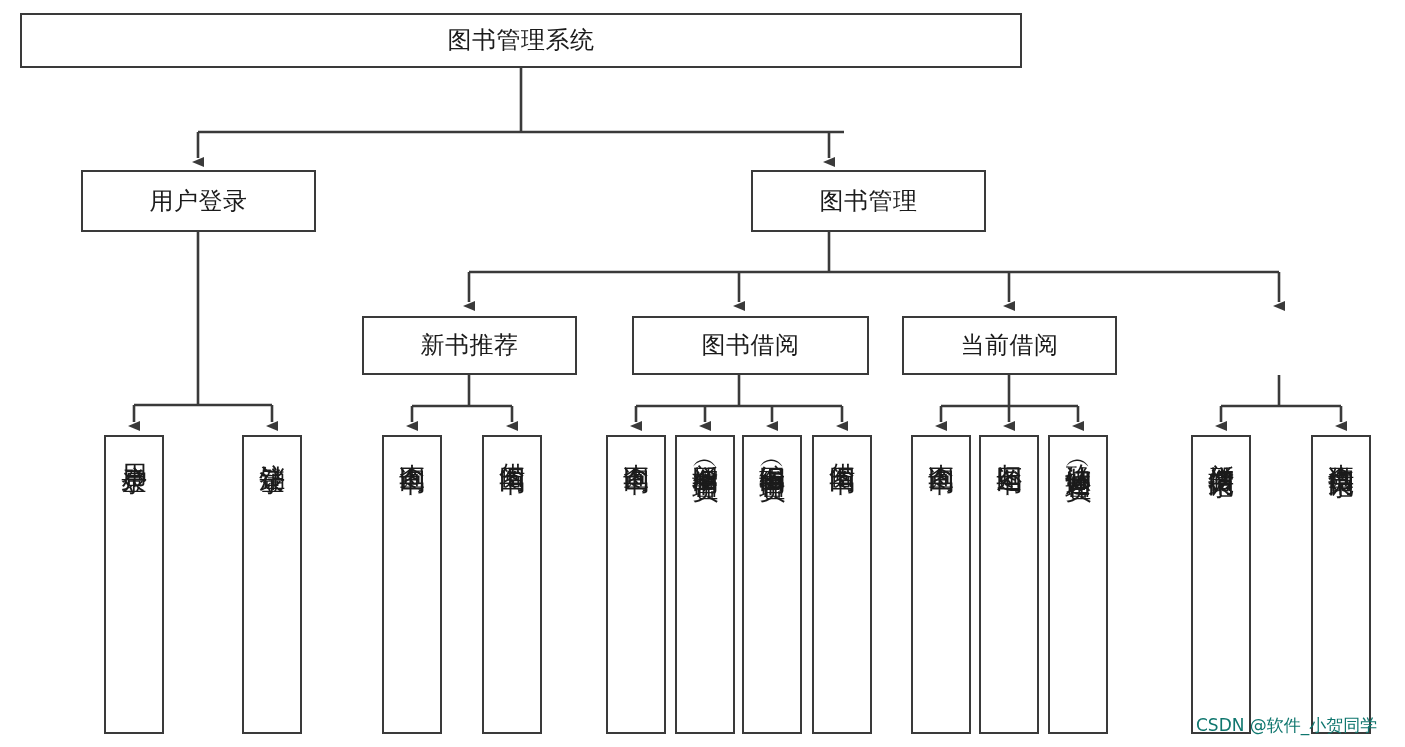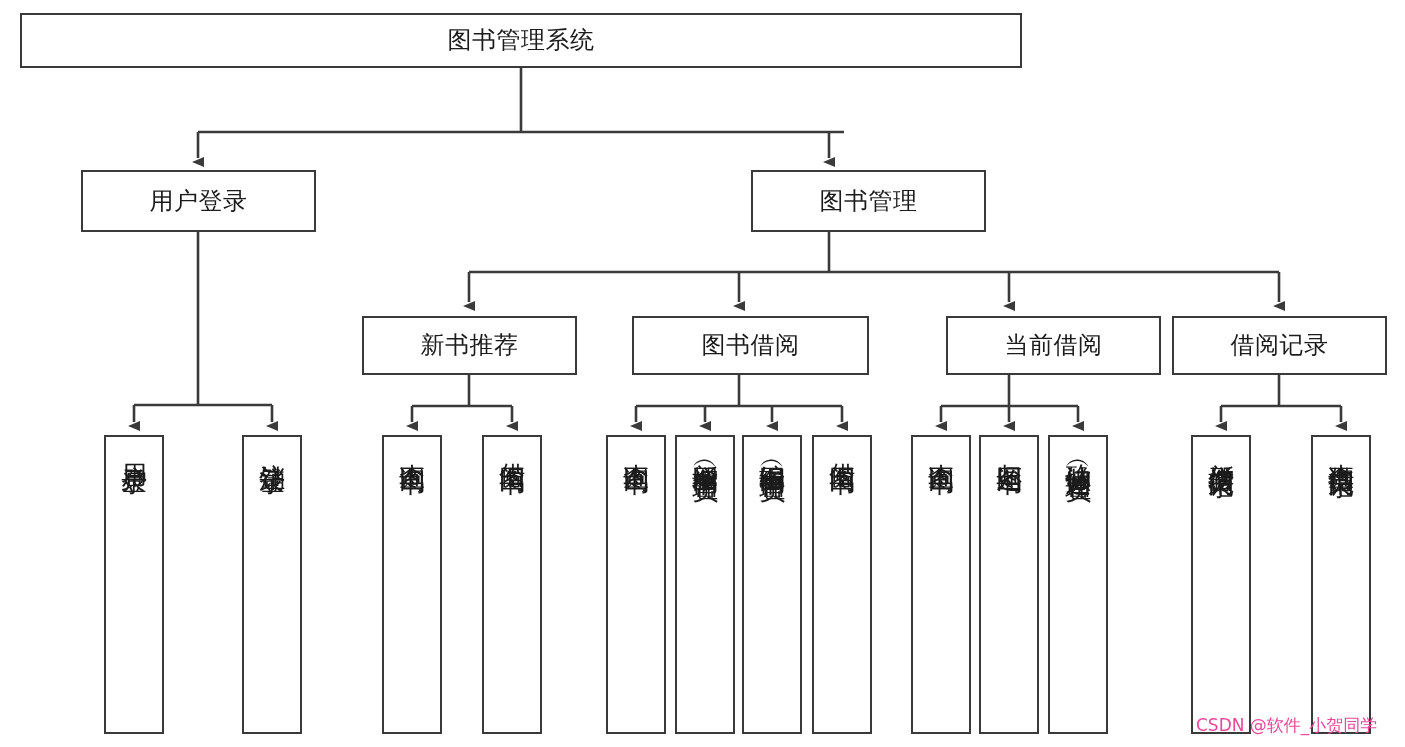--- a/index.html
+++ b/index.html
@@ -56,21 +56,21 @@
     font-size: 26px;
     line-height: 1.05;
     letter-spacing: 2px;
     white-space: nowrap;
   }
   .watermark {
     position: absolute;
     left: 1196px;
     top: 714px;
     font-size: 17px;
-    color: #ec4899;
+    color: #0f766e;
     white-space: nowrap;
     z-index: 3;
     font-family: "DejaVu Sans", "Liberation Sans", sans-serif;
   }
 </style>
 </head>
 <body>
 
 <div id="canvas">
 
@@ -134,25 +134,22 @@
   <div class="node h" style="left:711px; top:170px; width:235px; height:62px;margin-left:40px;">
     <span class="lbl">图书管理</span>
   </div>
 
   <div class="node h" style="left:362px; top:316px; width:215px; height:59px;">
     <span class="lbl">新书推荐</span>
   </div>
   <div class="node h" style="left:632px; top:316px; width:237px; height:59px;">
     <span class="lbl">图书借阅</span>
   </div>
-  <div class="node h" style="left:946px; top:316px; width:215px; height:59px;">
+  <div class="node h" style="left:902px; top:316px; width:215px; height:59px;">
     <span class="lbl">当前借阅</span>
-  </div>
-  <div class="node h" style="left:1172px; top:316px; width:215px; height:59px;">
-    <span class="lbl">借阅记录</span>
   </div>
 
   <div class="node v" style="left:104px; top:435px; width:60px; height:299px;">
     <span class="lbl">用户登录</span>
   </div>
   <div class="node v" style="left:242px; top:435px; width:60px; height:299px;">
     <span class="lbl">注销登录</span>
   </div>
 
   <div class="node v" style="left:382px; top:435px; width:60px; height:299px;">

